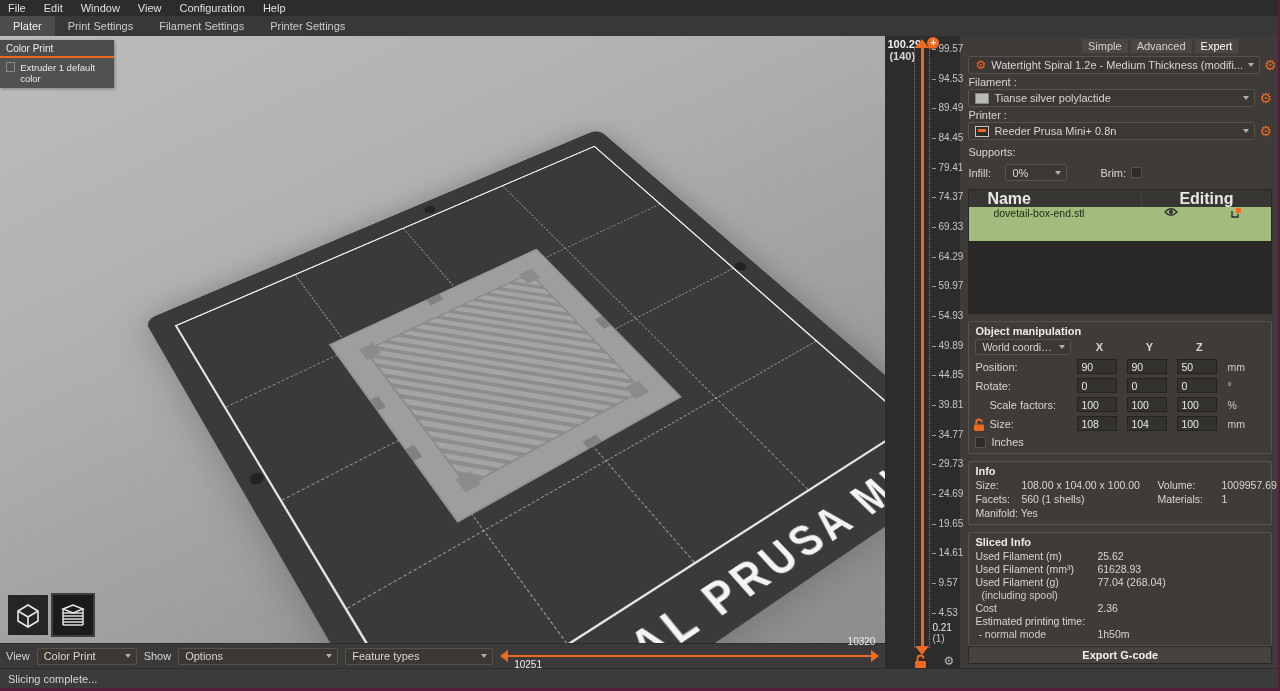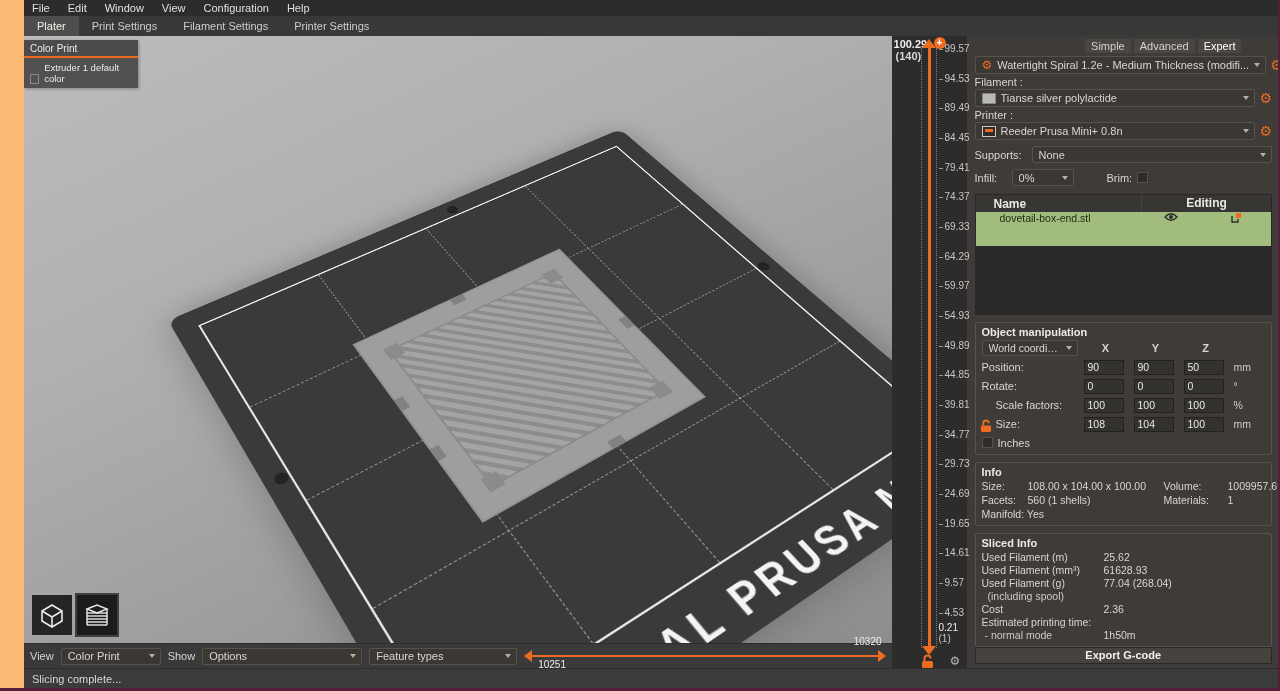--- a/index.html
+++ b/index.html
@@ -1,18 +1,18 @@
 <!DOCTYPE html>
 <html><head>
 <meta charset="utf-8">
 <style>
   * { margin:0; padding:0; box-sizing:border-box; }
   body { font-family:"Liberation Sans", sans-serif; }
   .screen { position:relative; width:1280px; height:691px; background:#551e3a; overflow:hidden; }
-  .app { position:absolute; top:0; left:0; right:2px; bottom:3px; background:#fdba74; display:flex; flex-direction:column;padding-left:24px; }
+  .app { position:absolute; top:0; left:0; right:2px; bottom:3px; background:#ec4899; display:flex; flex-direction:column; }
 
   
   .menubar { height:16px; background:#2c2c2c; display:flex; align-items:center; padding-left:8px; gap:18px; flex:0 0 auto; }
   .menu-item { font-size:11px; color:#e2e0dd; cursor:default; }
 
   
   .tabbar { height:20px; background:#383838; display:flex; align-items:stretch; flex:0 0 auto; }
   .tab { font-size:11px; color:#cfcdca; display:flex; align-items:center; padding:0 13px; }
   .tab.active { background:#4d4d4b; color:#f2f1ef; }
 
@@ -38,21 +38,21 @@
   
   .model { position:absolute; left:150px; top:138px; width:258px; height:248px;
     border:25px solid #9e9e9e; background:repeating-linear-gradient(45deg,#8d8d8d 0 5px,#a4a4a4 5px 11px);
     background-clip:content-box; box-shadow:inset 0 0 0 2px #8b8b8b, 0 0 0 2px #929292; }
   .model .nub { position:absolute; width:17px; height:17px; background:#8b8b8b; }
   .model .notch { position:absolute; background:#828282; }
 
   
   .legend { position:absolute; top:4px; left:0; width:114px; background:#515151; box-shadow:1px 1px 3px rgba(0,0,0,.3); }
   .legend-title { font-size:10px; color:#ececea; padding:3px 6px 2px; border-bottom:2px solid #ED6B21; background:#4b4b4b; }
-  .legend-row { display:flex; align-items:flex-end; gap:5px; padding:4px 6px; }
+  .legend-row { display:flex; align-items:flex-start; gap:5px; padding:4px 6px; }
   .legend-swatch { width:10px; height:10px; border:1px solid #8a8a88; }
   .legend-label { font-size:9.5px; color:#eceae8; }
 
   
   .view-btns { position:absolute; left:8px; bottom:8px; display:flex; gap:5px; }
   .view-btn { width:40px; height:40px; background:#252525; display:flex; align-items:center; justify-content:center; }
   .view-btn.selected { background:#1b1b1b; outline:2px solid #3f3f3f; }
 
   
   .toolbar { height:25px; background:#3a3a3a; border-top:1px solid #2d2d2d; display:flex; align-items:center;
@@ -104,21 +104,21 @@
   .preset-row .combo { flex:1 1 auto; height:18px; }
   .gear { color:#ED6B21; font-size:14px; line-height:14px; }
   .gear.small { font-size:12px; }
   .swatch { width:14px; height:11px; background:#b9b9b7; border:1px solid #888683; flex:0 0 auto; }
   .printer-ic { width:14px; height:11px; border:1px solid #cac7c2; background:#2e2c2a; position:relative; flex:0 0 auto; }
   .printer-ic::after { content:""; position:absolute; left:2px; top:2px; right:2px; height:3px; background:#ED6B21; }
   .inline-row { display:flex; align-items:center; margin-top:6px; gap:5px; }
   .checkbox { width:11px; height:11px; background:#2e2c2a; border:1px solid #55524c; flex:0 0 auto; }
 
   .objlist { margin-top:8px; height:152px; background:#2b2927; border:1px solid #2a2826; display:flex; flex-direction:column; }
-  .objlist-head { display:flex; background:#383633; height:17px; align-items:center; font-weight:bold; font-size:12px; color:#eae8e5; }
+  .objlist-head { display:flex; background:#383633; height:17px; align-items:center; font-weight:bold; font-size:16px; color:#eae8e5; }
   .objlist-head .hn { flex:1 1 auto; padding-left:18px; }
   .objlist-head .he { width:130px; text-align:center; border-left:1px solid #45433f; height:100%; line-height:17px; }
   .objrow { display:flex; height:34px; background:#a2bc7d; color:#232c15; font-size:10.5px; }
   .objrow .rn { flex:1 1 auto; padding-left:24px; overflow:hidden; white-space:nowrap; }
   .objrow .re { width:60px; display:flex; justify-content:center; }
   .objrow .rv { width:70px; display:flex; justify-content:center; }
 
   .panel { border:1px solid #57544f; border-radius:2px; margin-top:7px; padding:3px 6px 5px; position:relative; }
   .panel-title { font-weight:bold; font-size:11px; color:#eceae7; margin-bottom:2px; }
 
@@ -327,24 +327,20 @@
         <div class="combo">
           <span class="printer-ic" style="margin-right:5px"></span>
           <span class="combo-text">Reeder Prusa Mini+ 0.8n</span>
           <span class="chev"></span>
         </div>
         <span class="gear">⚙</span>
       </div>
 
       <div class="inline-row">
         <span style="width:52px">Supports:</span>
-        <div class="combo" style="flex:1">
-          <span class="combo-text">None</span>
-          <span class="chev"></span>
-        </div>
       </div>
       <div class="inline-row">
         <span style="width:32px">Infill:</span>
         <div class="combo" style="width:62px">
           <span class="combo-text">0%</span>
           <span class="chev"></span>
         </div>
         <span style="margin-left:28px">Brim:</span>
         <span class="checkbox"></span>
       </div>

